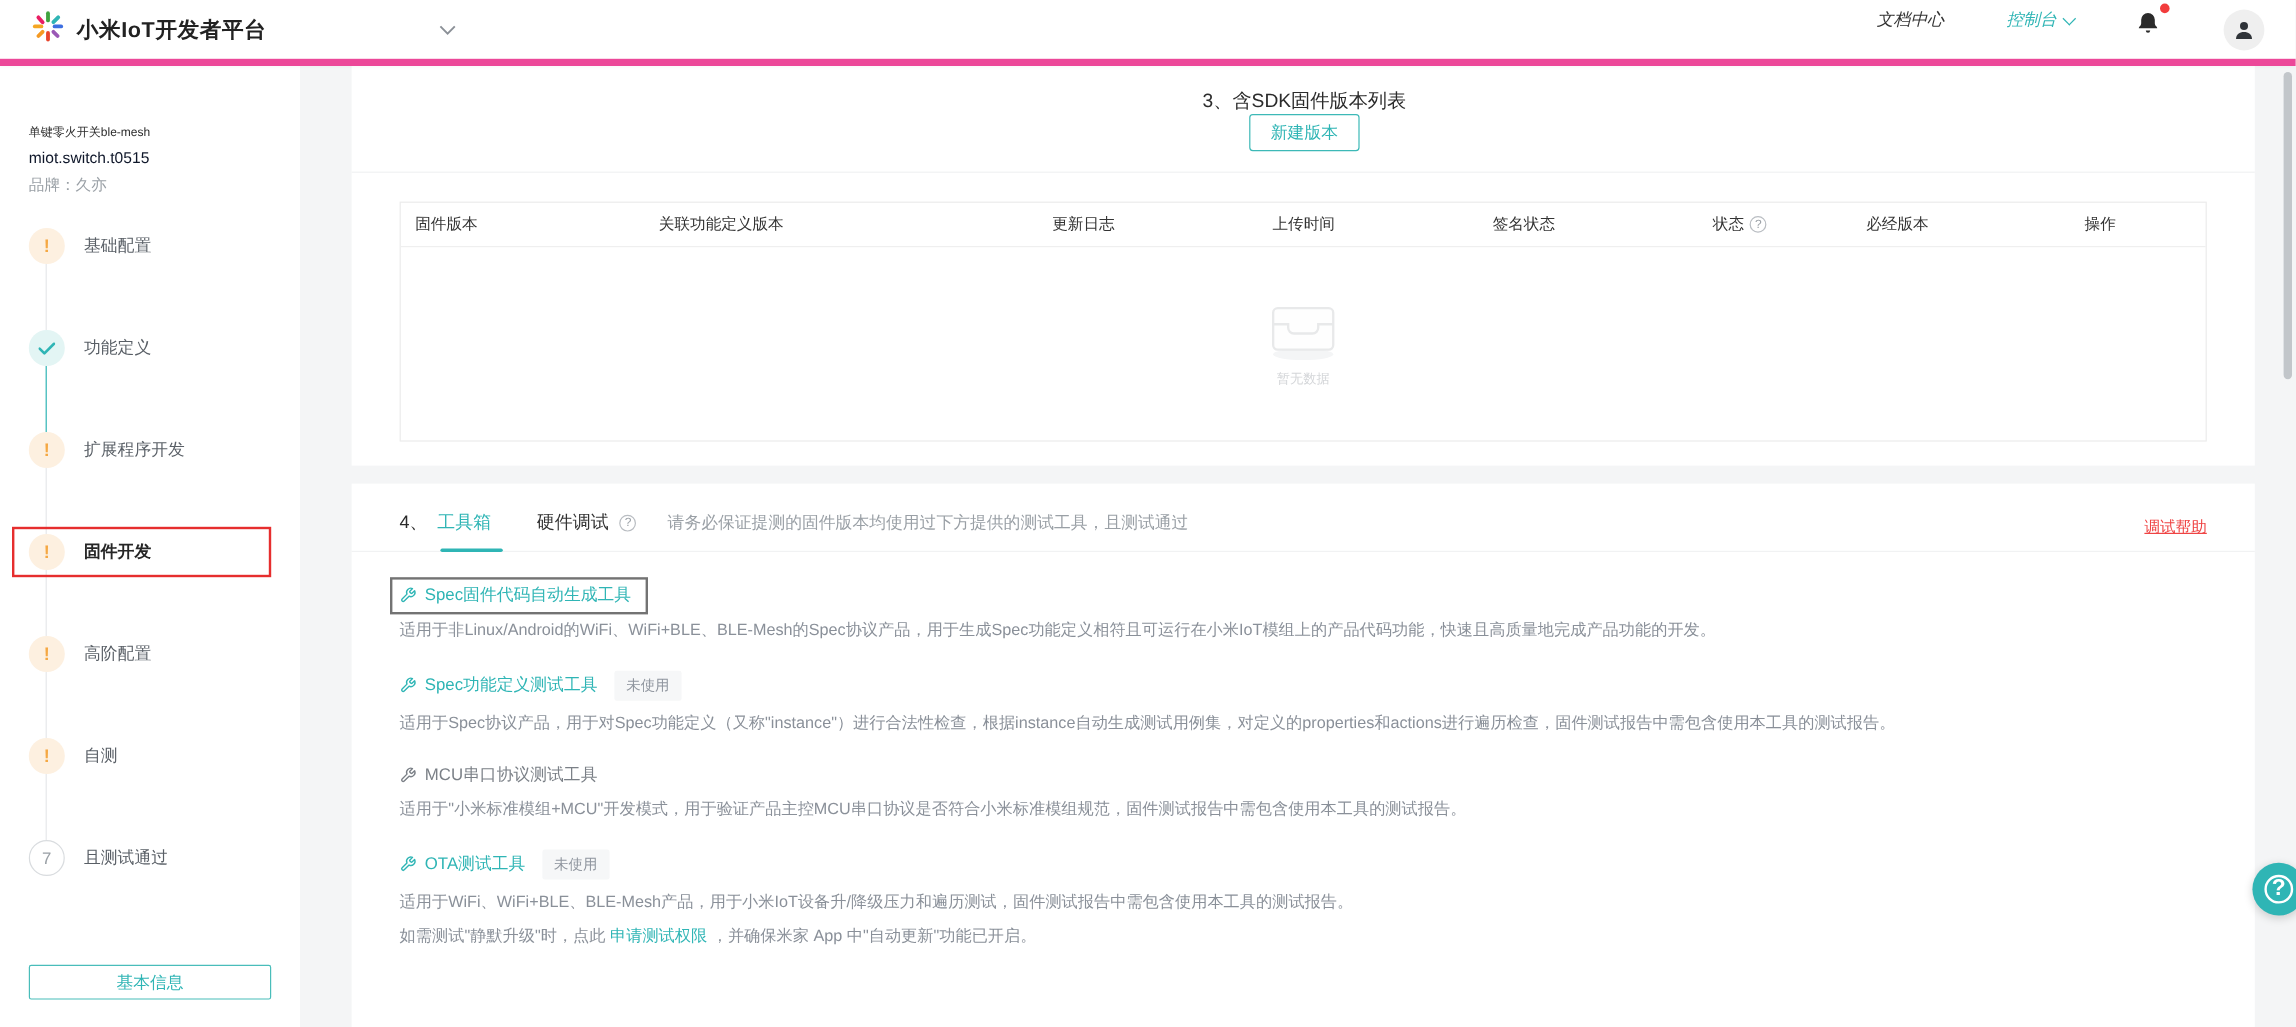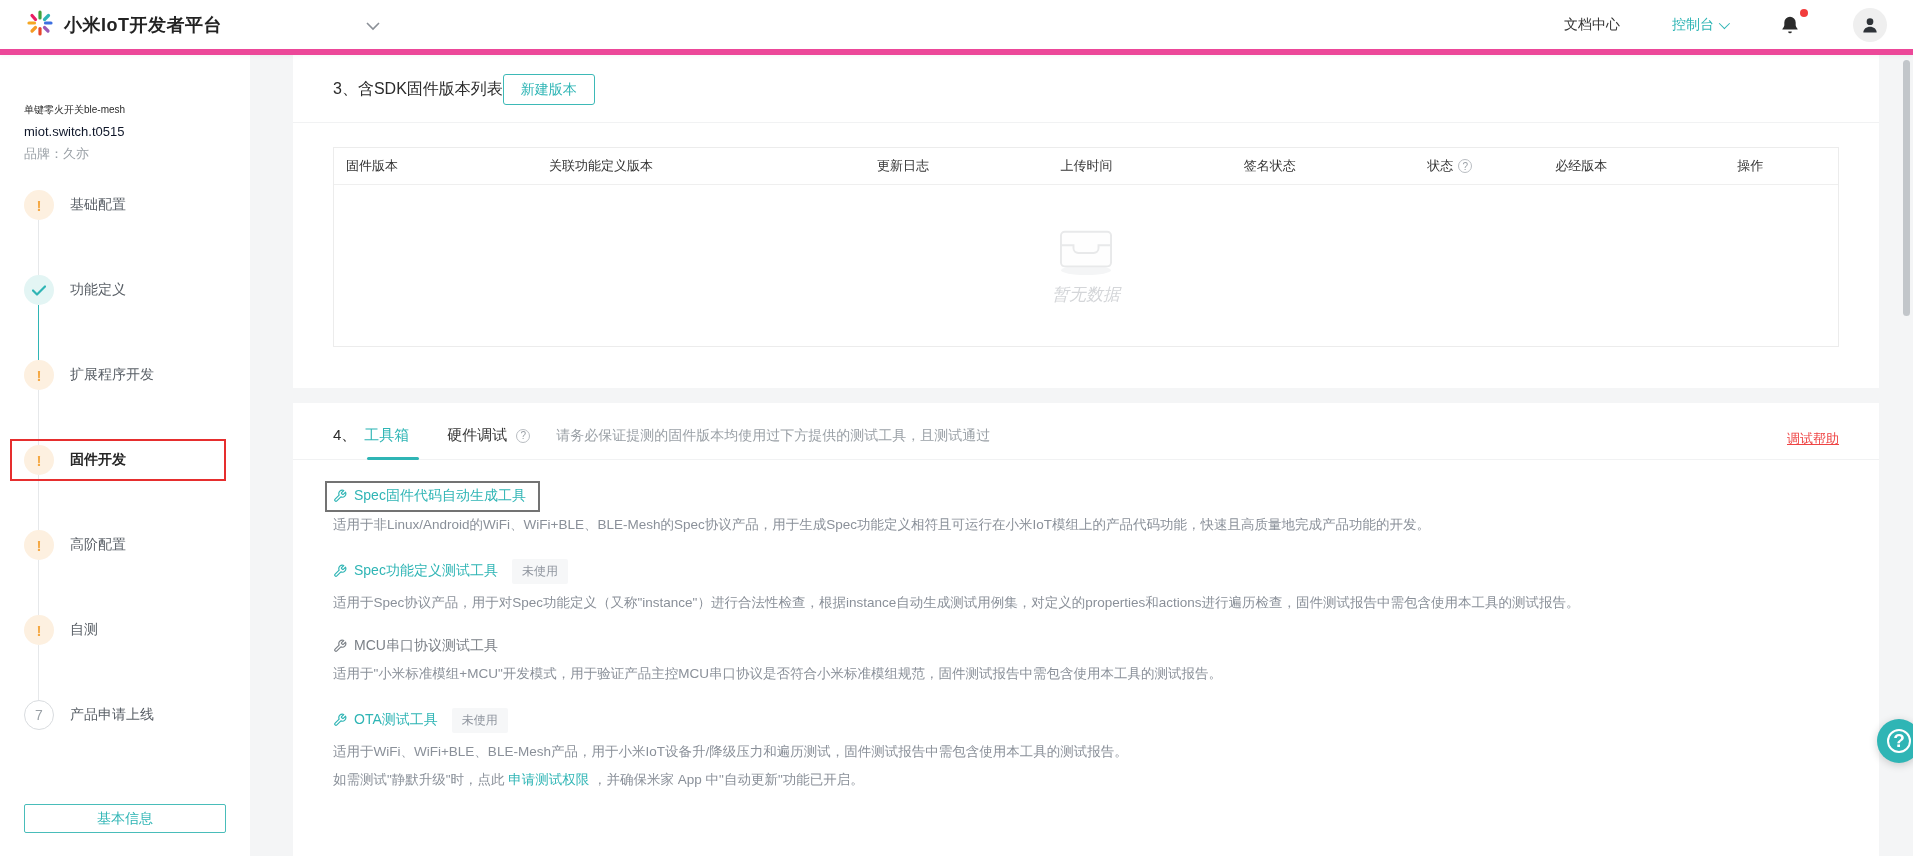--- a/index.html
+++ b/index.html
@@ -6,21 +6,21 @@
   html,body { width:1913px; height:856px; overflow:hidden; background:#f4f5f6;
     font-family:"Liberation Sans","DejaVu Sans",sans-serif; color:#333; }
 
   
   .topbar { position:absolute; left:0; top:0; width:1913px; height:55px; background:#fff;
     border-bottom:6px solid #ec4899; box-shadow:0 1px 4px rgba(0,0,0,.04);
     display:flex; align-items:center; padding:0 26px; z-index:10; }
   .brand { display:flex; align-items:center; gap:10px; }
   .brand-title { font-size:18px; font-weight:bold; color:#222; letter-spacing:.5px; }
   .top-chevron { position:absolute; left:366px; top:17px; color:#8b9097; cursor:pointer; }
-  .topbar-right { margin-left:auto; display:flex; align-items:center; gap:52px; }
+  .topbar-right { margin-left:auto; display:flex; align-items:flex-start; gap:52px;font-style:italic; }
   .top-link { font-size:14px; color:#333; cursor:pointer; }
   .top-link.accent { color:#2fb5b5; display:flex; align-items:center; gap:5px; }
   .caret { display:inline-block; width:8px; height:8px; border-right:1.5px solid currentColor;
     border-bottom:1.5px solid currentColor; transform:rotate(45deg) translateY(-2px); }
   .bell-wrap { position:relative; width:22px; height:22px; cursor:pointer; }
   .bell-dot { position:absolute; right:-7px; top:-5px; width:8px; height:8px; border-radius:50%;
     background:#f23c3c; }
   .avatar { width:34px; height:34px; border-radius:50%; background:#efefef; display:flex;
     align-items:center; justify-content:center; cursor:pointer; }
 
@@ -45,39 +45,39 @@
   .connector.teal { background:#2fb5b5; }
   .basic-info-btn { position:absolute; left:24px; bottom:23px; width:202px; height:29px;
     background:#fff; border:1px solid #49bdba; border-radius:2px; color:#2fb5b5; font-size:14px;
     cursor:pointer; font-family:inherit; }
 
   
   .card { position:absolute; left:293px; width:1586px; background:#fff; }
   .card1 { top:55px; height:333px; }
   .card2 { top:403px; height:453px; }
 
-  .card1-head { display:flex; align-items:center; justify-content:flex-start;
-    padding:19px 38px 0 40px; }
+  .card1-head { display:flex; align-items:center; justify-content:space-between;
+    padding:19px 38px 0 40px;flex-direction:column; }
   .sec-title { font-size:16px; color:#2b2b2b; font-weight:500; }
   .new-version-btn { height:31px; padding:0 17px; background:#fff; border:1px solid #3db9b7;
     border-radius:3px; color:#2fb5b5; font-size:14px; cursor:pointer; font-family:inherit; }
   .card1-divider { margin-top:17px; border-bottom:1px solid #f1f2f3; }
 
   .fw-table { margin:24px 40px 0; border:1px solid #ececec; }
   .fw-thead { display:flex; align-items:center; height:37px; border-bottom:1px solid #efefef;
     font-size:13px; color:#333; }
   .th { padding-left:12px; display:flex; align-items:center; gap:5px; white-space:nowrap; }
   .th:nth-child(1){width:13.5%;} .th:nth-child(2){width:21.8%;} .th:nth-child(3){width:12.2%;}
   .th:nth-child(4){width:12.2%;} .th:nth-child(5){width:12.2%;} .th:nth-child(6){width:8.5%;}
   .th:nth-child(7){width:12.1%;} .th:nth-child(8){flex:1;}
   .q-icon { width:14px; height:14px; border:1px solid #b9bdc2; border-radius:50%; color:#9aa0a6;
     font-size:10px; display:inline-flex; align-items:center; justify-content:center; }
   .fw-empty { height:161px; display:flex; flex-direction:column; align-items:center;
     justify-content:center; }
-  .empty-text { font-size:17px; color:#d4d6d9; margin-top:6px;font-style:italic; }
+  .empty-text { font-size:11px; color:#d4d6d9; margin-top:6px; }
 
   
   .card2-head { position:relative; display:flex; align-items:center; padding:23px 40px 0; }
   .sec-num { font-size:15px; color:#2b2b2b; }
   .tab { font-size:15px; cursor:pointer; }
   .tab.active { color:#2fb5b5; font-weight:500; margin-left:8px; }
   .tab.inactive { color:#333; margin-left:38px; display:flex; align-items:center; gap:9px; }
   .head-note { font-size:14px; color:#9aa0a6; margin-left:26px; }
   .help-link { position:absolute; right:40px; top:27px; font-size:13px; color:#ef4444;
     text-decoration:underline; cursor:pointer; }
@@ -198,21 +198,21 @@
     <div class="connector"></div>
 
     <div class="step">
       <span class="step-circle warn">!</span>
       <span class="step-label">自测</span>
     </div>
     <div class="connector"></div>
 
     <div class="step">
       <span class="step-circle num">7</span>
-      <span class="step-label">产品申请上线</span>
+      <span class="step-label">且测试通过</span>
     </div>
   </div>
 
   <button class="basic-info-btn">基本信息</button>
 </div>
 
 <div class="card card1">
   <div class="card1-head">
     <span class="sec-title">3、含SDK固件版本列表</span>
     <button class="new-version-btn">新建版本</button>

